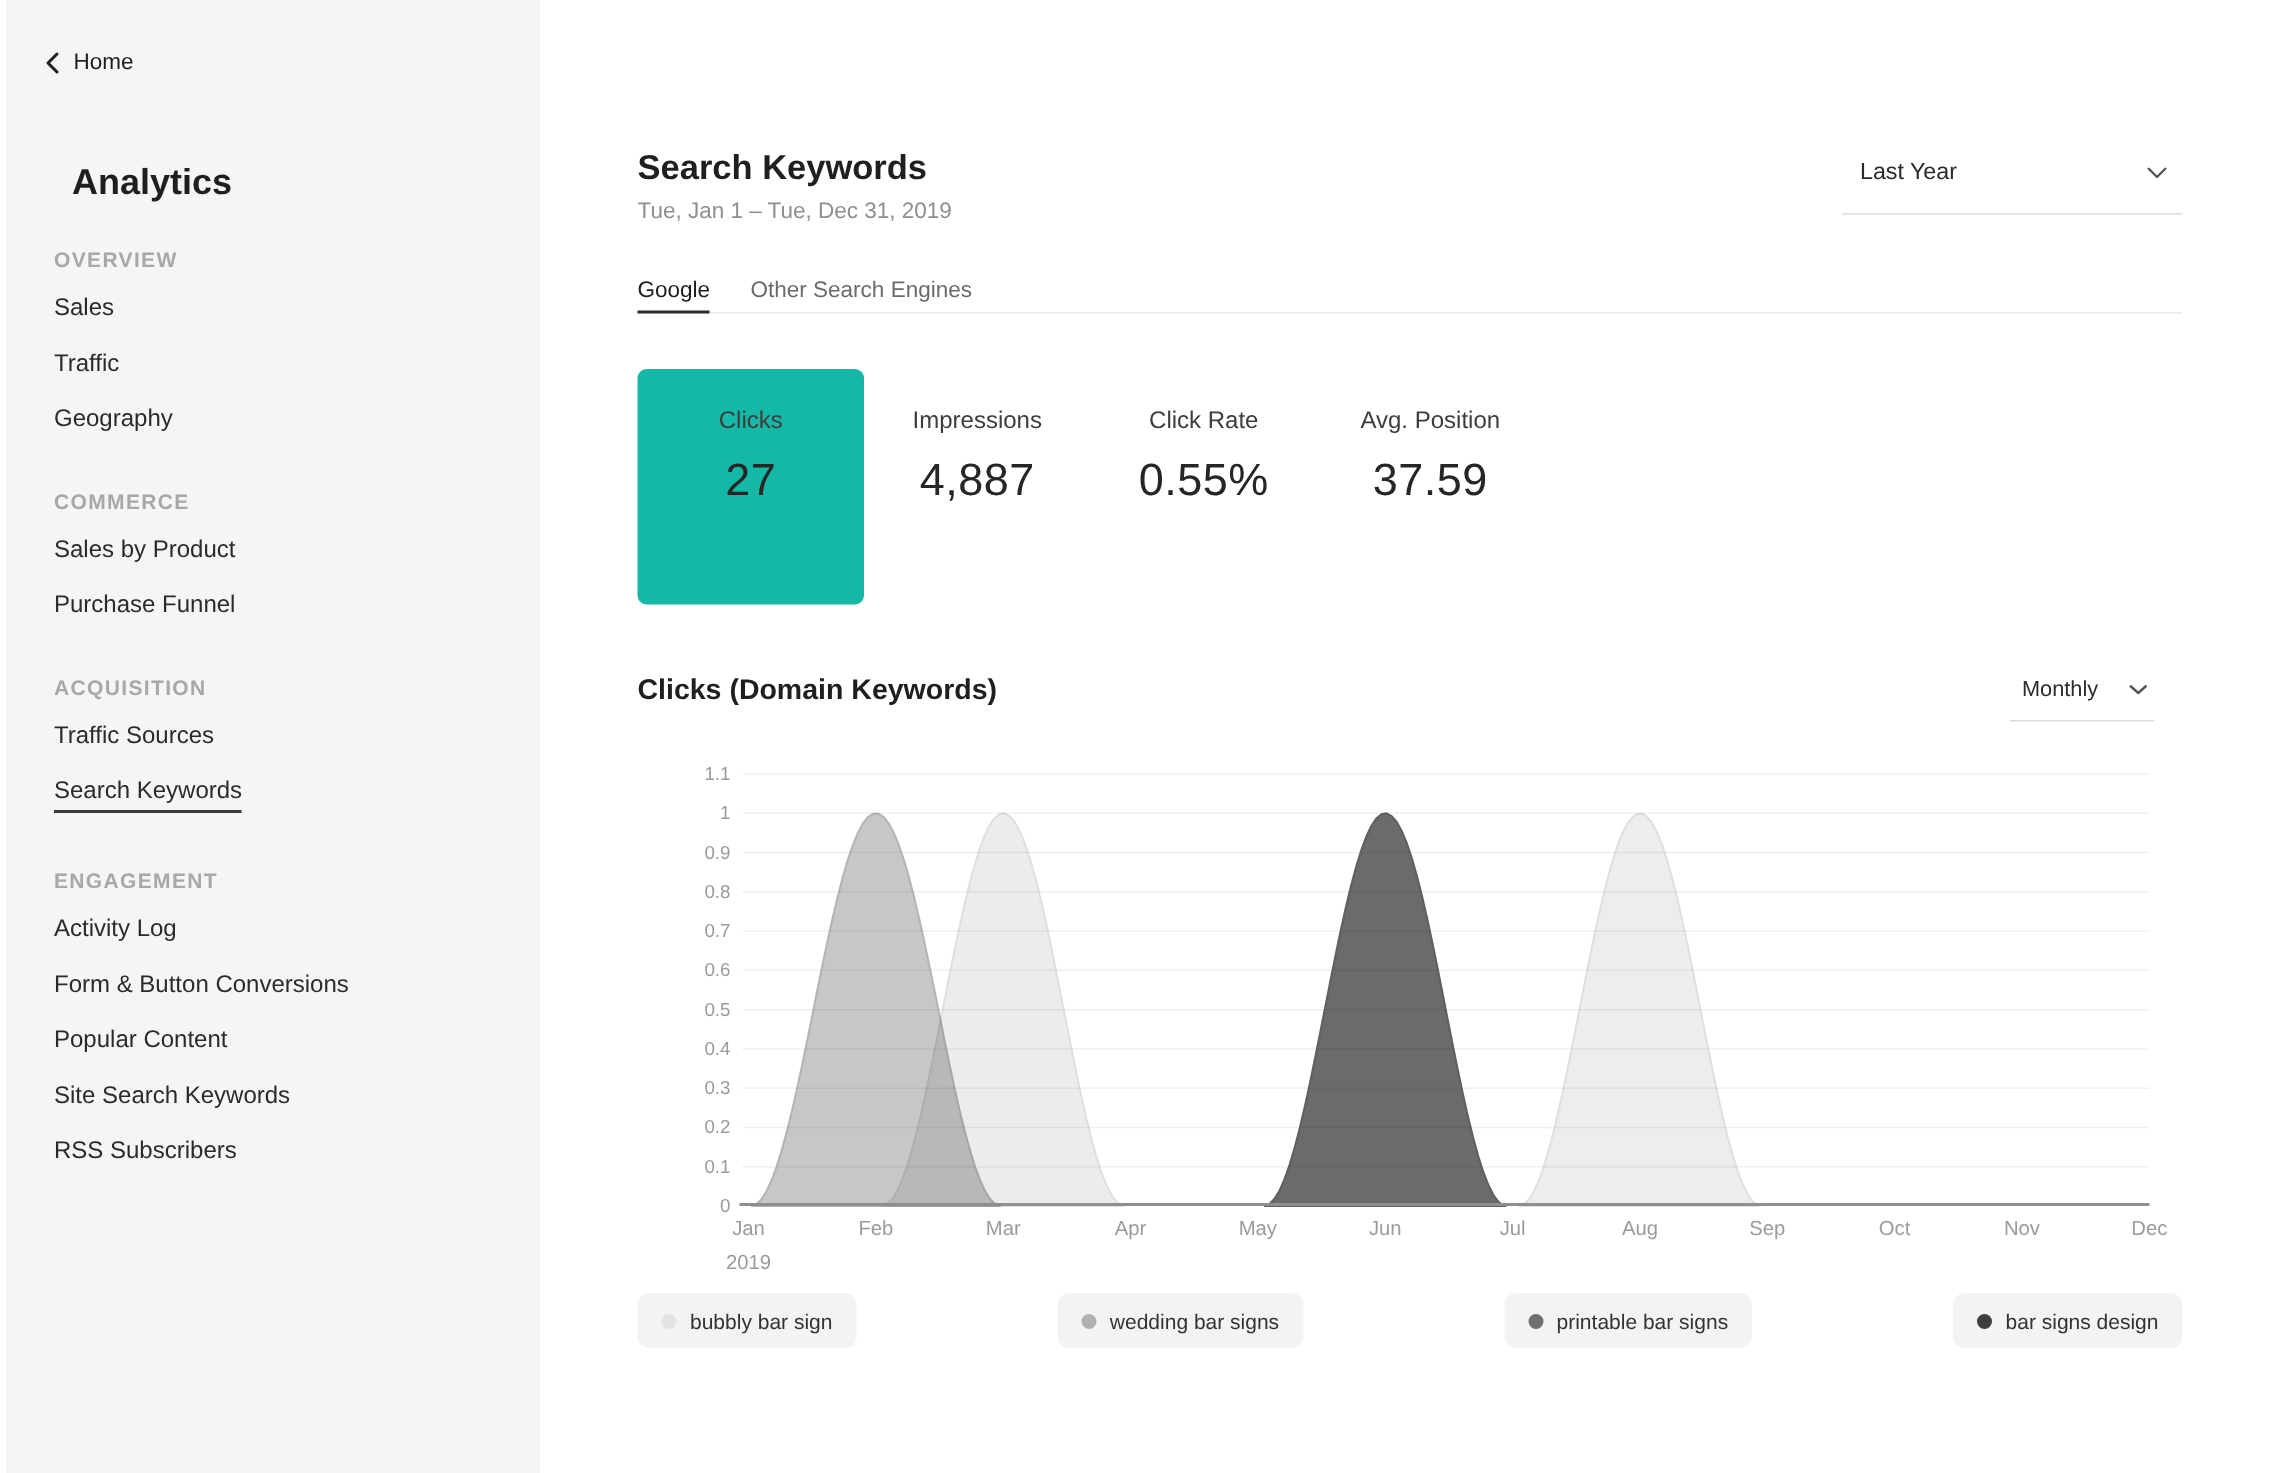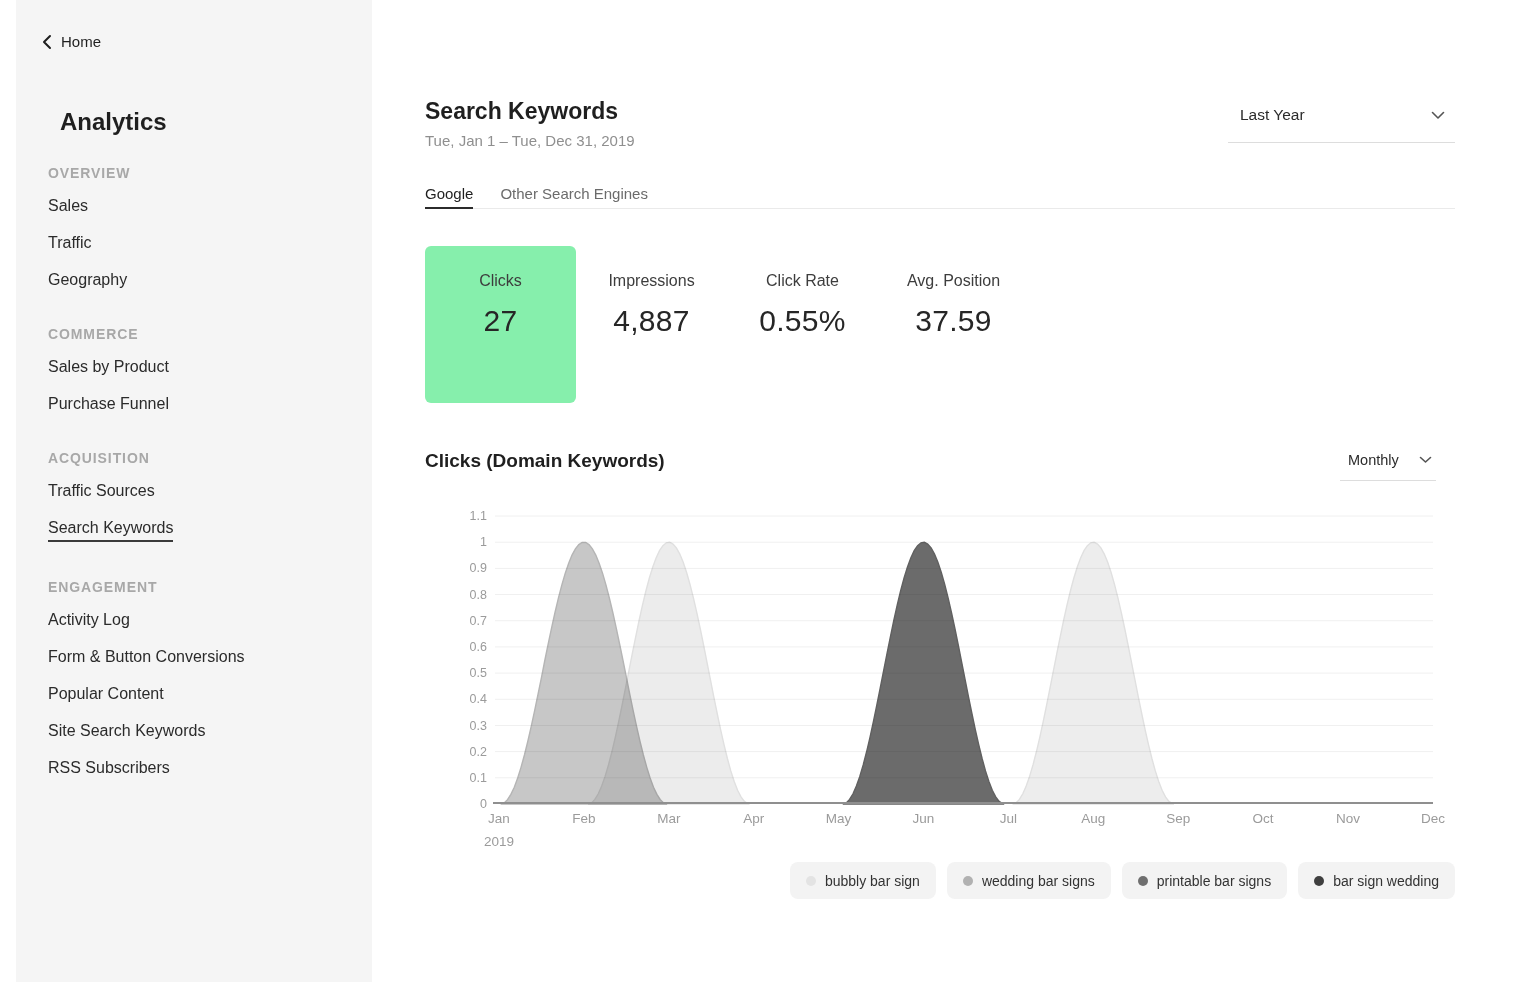--- a/index.html
+++ b/index.html
@@ -4,49 +4,49 @@
 <style>
   * { box-sizing: border-box; }
   html, body { margin: 0; padding: 0; }
   body {
     width: 1514px; height: 982px; overflow: hidden;
     background: #ffffff; color: #222;
     font-family: "Liberation Sans", "DejaVu Sans", sans-serif;
     position: relative;
   }
   
-  .sidebar { position: absolute; left: 16px; top: 0; width: 356px; height: 982px; background: #f5f5f5; }
+  .sidebar { position: absolute; left: 4px; top: 0; width: 356px; height: 982px; background: #f5f5f5; }
   .home-row { position: absolute; left: 26px; top: 33px; display: flex; align-items: center; gap: 9px; font-size: 15px; color: #1f1f1f; cursor: pointer; }
   .side-title { position: absolute; left: 32px; top: 96px; font-size: 24px; font-weight: bold; color: #1f1f1f; margin: 12px; }
   .side-nav { position: absolute; left: 32px; top: 165px; right: 20px; }
   .nav-section { margin-bottom: 27px; }
   .nav-section-label { font-size: 14px; font-weight: bold; letter-spacing: 0.9px; color: #a8a8a8; margin-bottom: 7px; }
   .nav-item { font-size: 16px; color: #2b2b2b; padding: 9px 0 10px; cursor: pointer; }
   .nav-item .item-label { display: inline-block; }
   .nav-item.active .item-label { border-bottom: 2px solid #3a3a3a; padding-bottom: 3px; }
   
   .page-title { position: absolute; left: 425px; top: 98px; margin: 0; font-size: 23px; font-weight: bold; color: #1f1f1f; }
   .date-range { position: absolute; left: 425px; top: 132px; font-size: 15px; color: #8f8f8f; }
   .period-select { position: absolute; left: 1228px; top: 106px; width: 227px; display: flex; align-items: center; justify-content: space-between; padding: 0 10px 18px 12px; border-bottom: 1px solid #ddd; font-size: 15.5px; color: #2b2b2b; cursor: pointer; }
   
   .tabs-row { position: absolute; left: 425px; top: 185px; width: 1030px; display: flex; align-items: flex-end; gap: 27px; border-bottom: 1px solid #eaeaea; }
   .tab { font-size: 15px; color: #6b6b6b; padding-bottom: 5px; margin-bottom: -1px; border-bottom: 2px solid transparent; cursor: pointer; }
   .tab.active { color: #1f1f1f; border-bottom-color: #2b2b2b; }
   
   .stats-row { position: absolute; left: 425px; top: 246px; display: flex; }
   .stat { width: 151px; height: 157px; padding-top: 26px; text-align: center; border-radius: 6px; cursor: pointer; }
-  .stat.selected { background: #86efac; }
+  .stat.selected { background: #14b8a6; }
   .stat-label { font-size: 16px; color: #3d3d3d; }
   .stat-value { font-size: 30px; color: #262626; margin-top: 14px; letter-spacing: 0.3px; }
   
   .chart-title { position: absolute; left: 425px; top: 450px; margin: 0; font-size: 19px; font-weight: bold; color: #1f1f1f; }
   .interval-select { position: absolute; left: 1340px; top: 452px; width: 96px; display: flex; align-items: center; justify-content: space-between; padding: 0 4px 12px 8px; border-bottom: 1px solid #ddd; font-size: 14.5px; color: #2b2b2b; cursor: pointer; }
   .chart-wrap { position: absolute; left: 425px; top: 502px; width: 1030px; height: 355px; }
   
-  .legend-row { position: absolute; left: 425px; top: 862px; width: 1030px; display: flex; justify-content: flex-end; gap: 11px; }
+  .legend-row { position: absolute; left: 425px; top: 862px; width: 1030px; display: flex; justify-content: space-between; gap: 11px; }
   .legend-pill { background: #f3f3f3; border-radius: 8px; height: 37px; display: flex; align-items: center; padding: 0 16px; gap: 9px; font-size: 14px; color: #333; cursor: pointer; }
   .legend-dot { width: 10px; height: 10px; border-radius: 50%; flex: 0 0 auto; }
   .chev { display: block; }
 </style>
 </head>
 <body>
 
 <aside class="sidebar">
   <div class="home-row">
     <svg class="chev" width="10" height="16" viewBox="0 0 10 16">
@@ -211,15 +211,15 @@
     <div class="legend-pill">
     <span class="legend-dot" style="background: rgb(177, 177, 177);"></span>
     <span>wedding bar signs</span>
   </div>
     <div class="legend-pill">
     <span class="legend-dot" style="background: rgb(111, 111, 111);"></span>
     <span>printable bar signs</span>
   </div>
     <div class="legend-pill">
     <span class="legend-dot" style="background: rgb(63, 63, 63);"></span>
-    <span>bar sign wedding</span>
+    <span>bar signs design</span>
   </div>
   </div>
 
 </body></html>

